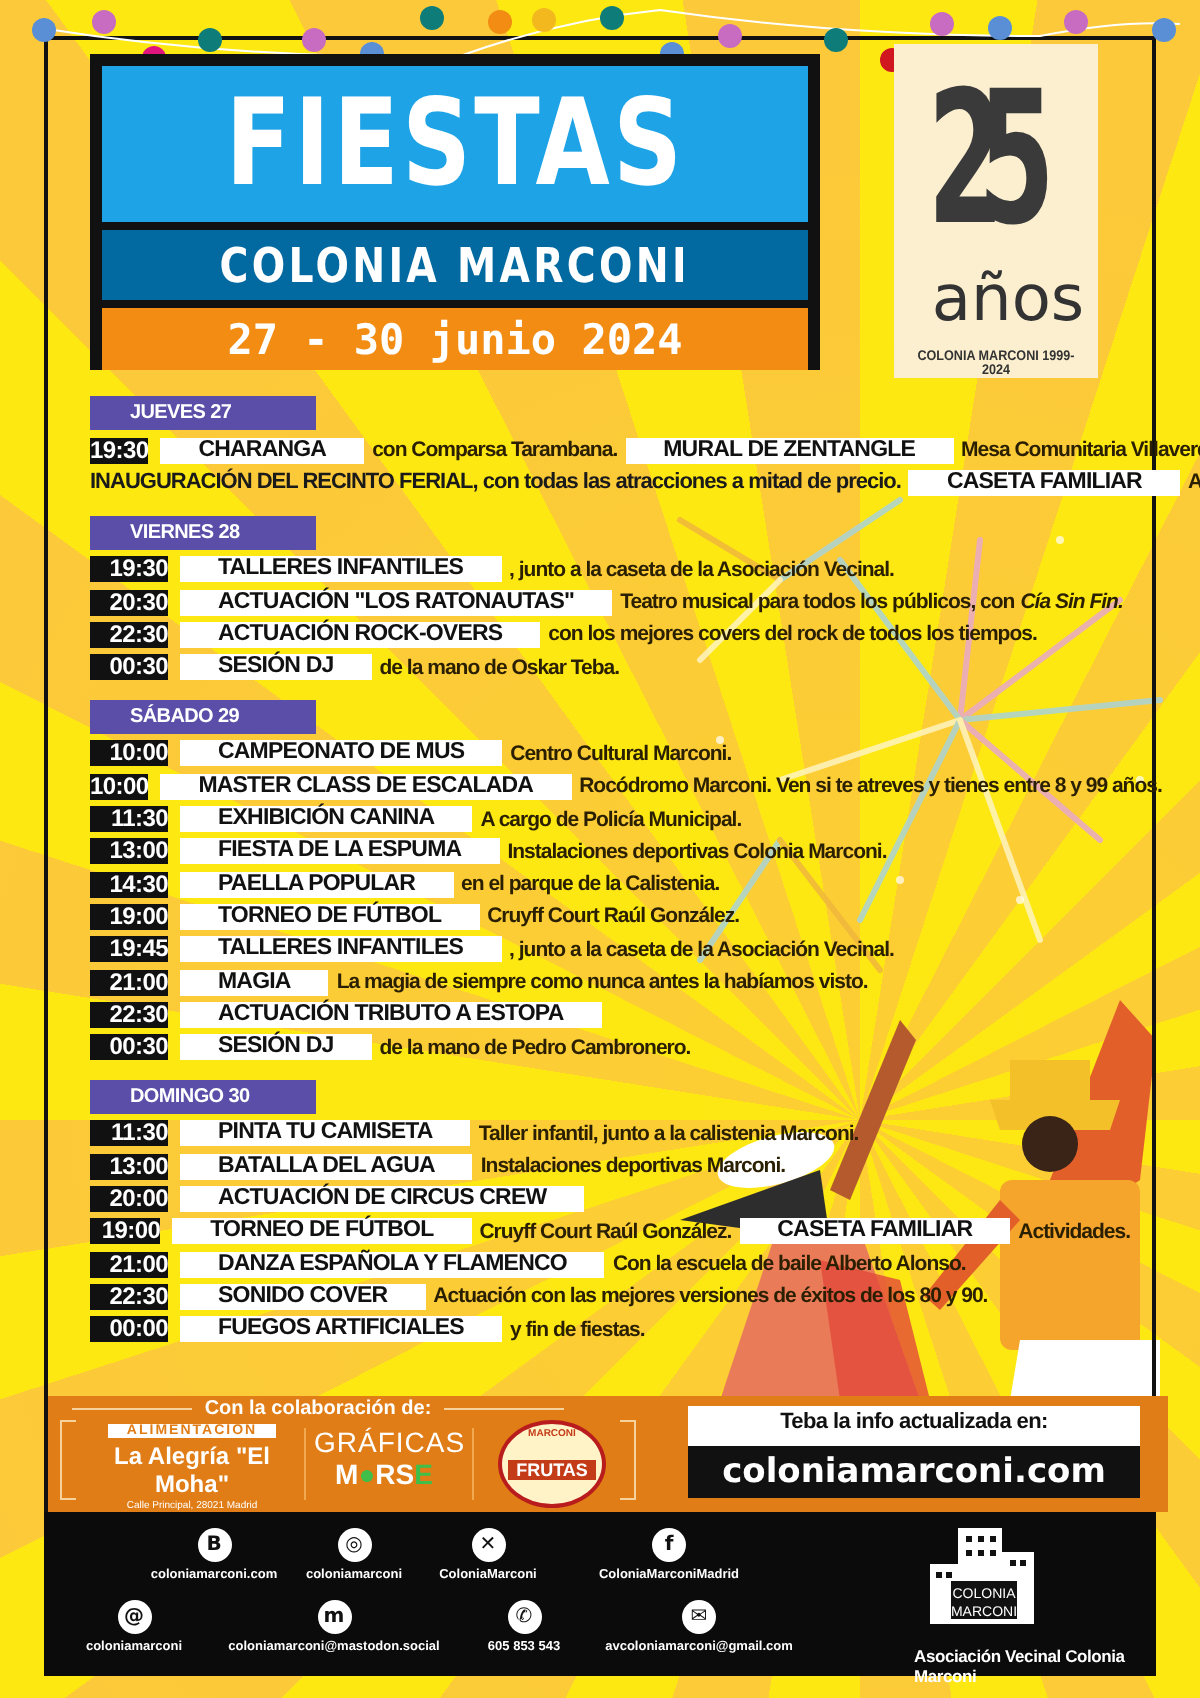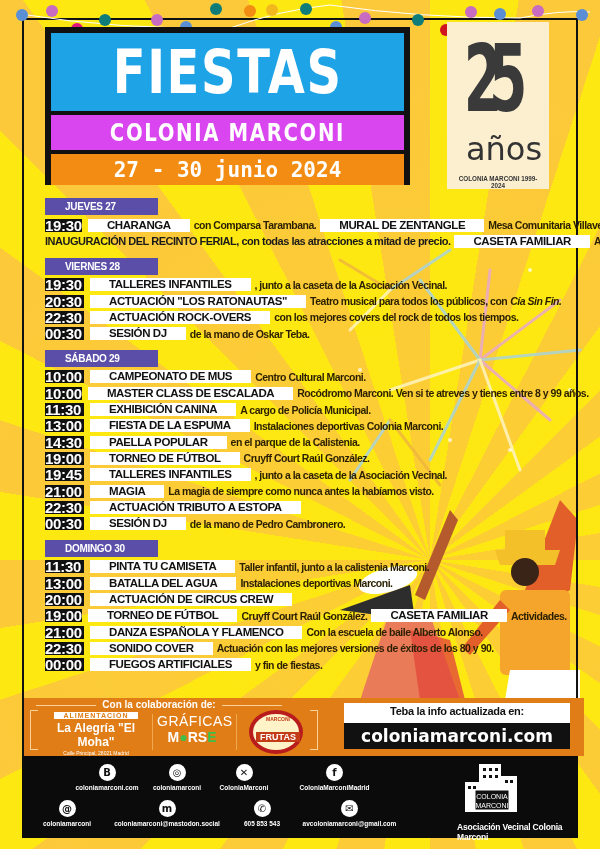--- a/index.html
+++ b/index.html
@@ -32,21 +32,21 @@
     background: #111; padding: 6px;
   }
   .title-blue {
     background: #1ea3e6; height: 78px; display: flex; align-items: center; justify-content: center;
   }
   .title-blue span {
     color: #fff; font-family: "DejaVu Sans", sans-serif; font-weight: bold; font-size: 60px;
     letter-spacing: 2px; transform: scaleX(0.8); display: inline-block; line-height: 1;
   }
   .title-red {
-    margin-top: 4px; background: #d946ef; height: 35px; display: flex; align-items: center; justify-content: center;
+    margin-top: 4px; background: #0369a1; height: 35px; display: flex; align-items: center; justify-content: center;
   }
   .title-red span {
     color: #fff; font-family: "DejaVu Sans", sans-serif; font-weight: bold; font-size: 24px;
     letter-spacing: 2px; transform: scaleX(0.82); display: inline-block;
   }
   .title-orange {
     margin-top: 4px; background: #f28c13; height: 31px; display: flex; align-items: center; justify-content: center;
   }
   .title-orange span {
     color: #fff; font-family: "DejaVu Sans Mono", monospace; font-weight: bold; font-size: 21px;
@@ -80,21 +80,21 @@
     line-height: 17px; padding-left: 20px; margin-bottom: 2px;
     transform-origin: left; letter-spacing: -0.3px;
   }
   .row {
     height: 16.3px; display: flex; align-items: center; white-space: nowrap;
     font-family: "Liberation Sans", sans-serif; font-size: 11px; font-weight: bold; color: #1a1a1a;
     letter-spacing: -0.5px;
   }
   .time {
     background: #111; color: #fff; width: 39px; height: 13px; line-height: 13px;
-    text-align: left; font-size: 15px; margin-right: 6px; letter-spacing: -0.3px;
+    text-align: right; font-size: 12px; margin-right: 6px; letter-spacing: -0.3px;
   }
   .event {
     background: #fff; color: #111; height: 13px; line-height: 13px; padding: 0 19px; margin-right: 4px;
     font-size: 11.5px; letter-spacing: -0.4px;
   }
   .desc { color: #2a1f00; font-size: 10.5px; letter-spacing: -0.5px; }
   .desc i { font-style: italic; }
   .extra { margin-left: 4px; }
 
   
@@ -119,21 +119,21 @@
   .bracket-r { position: absolute; left: 286px; top: 12px; width: 8px; height: 40px; border: 1px solid #f7d29a; border-left: none; }
   .sp1 { position: absolute; left: 22px; top: 14px; width: 100px; height: 40px; text-align: center; color: #fff; }
   .sp1 .lbl { background: #fff; color: #e07d16; font-size: 7px; font-weight: bold; letter-spacing: 1px; margin: 0 8px; }
   .sp1 .nm { font-size: 12px; font-weight: bold; margin-top: 2px; }
   .sp1 .addr { font-size: 5px; margin-top: 1px; }
   .sp-sep { position: absolute; top: 16px; width: 1px; height: 36px; background: #f0a94f; }
   .sp2 { position: absolute; left: 133px; top: 16px; width: 70px; text-align: center; color: #fff; line-height: 1; }
   .sp2 .a { font-size: 14px; letter-spacing: 0.5px; }
   .sp2 .b { font-size: 14px; font-weight: bold; margin-top: 2px; }
   .sp2 .b em { color: #3fbf4a; font-style: normal; }
-  .sp3 { position: absolute; left: 225px; top: 12px; width: 54px; height: 44px; border-radius: 50%; background: #fff3c7; border: 4px solid #b91c1c; }
+  .sp3 { position: absolute; left: 225px; top: 12px; width: 54px; height: 44px; border-radius: 50%; background: #fff3c7; border: 2px solid #b91c1c; }
   .sp3 .fr { position: absolute; left: 3px; top: 18px; width: 44px; background: #c43b17; color: #fff; font-size: 9px; font-weight: bold; text-align: center; }
   .sp3 .mc { position: absolute; left: 0; top: 2px; width: 50px; color: #c43b17; font-size: 5px; text-align: center; font-weight: bold; }
 
   .info-box {
     position: absolute; left: 320px; top: 5px; width: 226px; height: 46px; background: #fff;
   }
   .info-box .t { position: absolute; left: 0; top: 2px; width: 226px; text-align: center; font-size: 11px; font-weight: bold; color: #111; letter-spacing: -0.3px; }
   .info-box .u {
     position: absolute; left: 0; top: 20px; width: 226px; height: 26px; background: #111; color: #fff;
     font-family: "DejaVu Sans", sans-serif; font-weight: bold; font-size: 17px; text-align: center; line-height: 26px;

